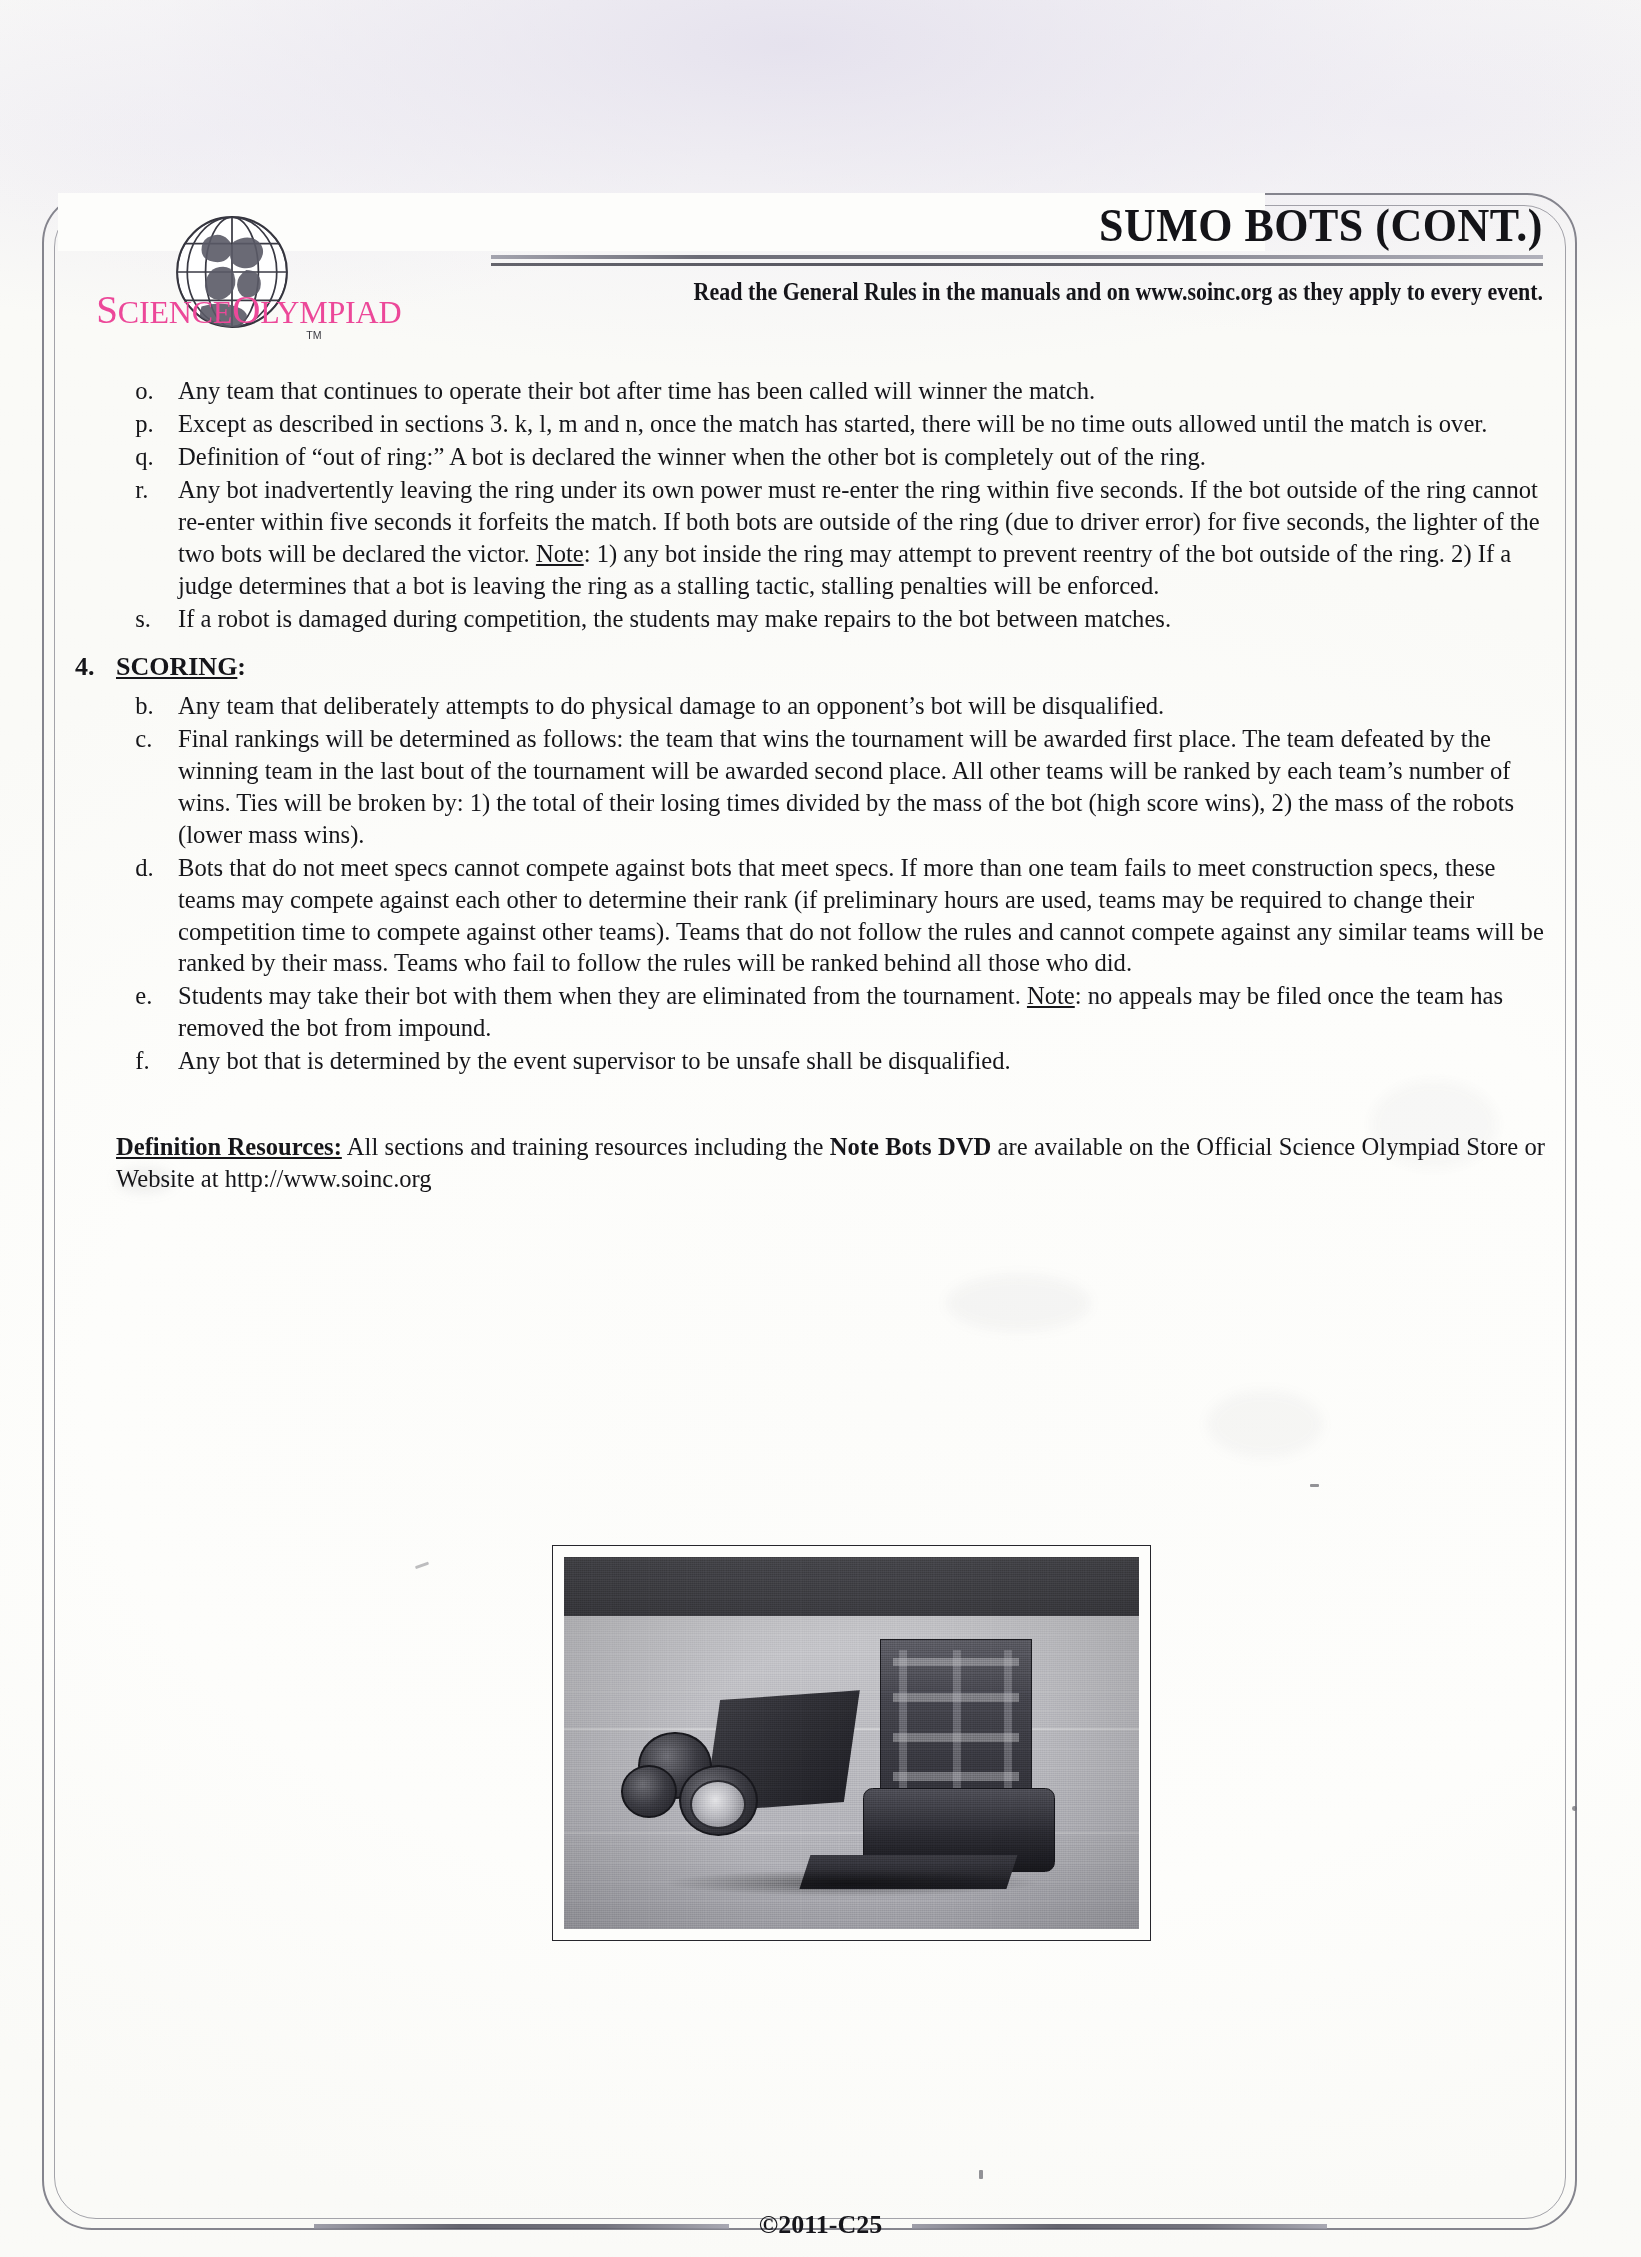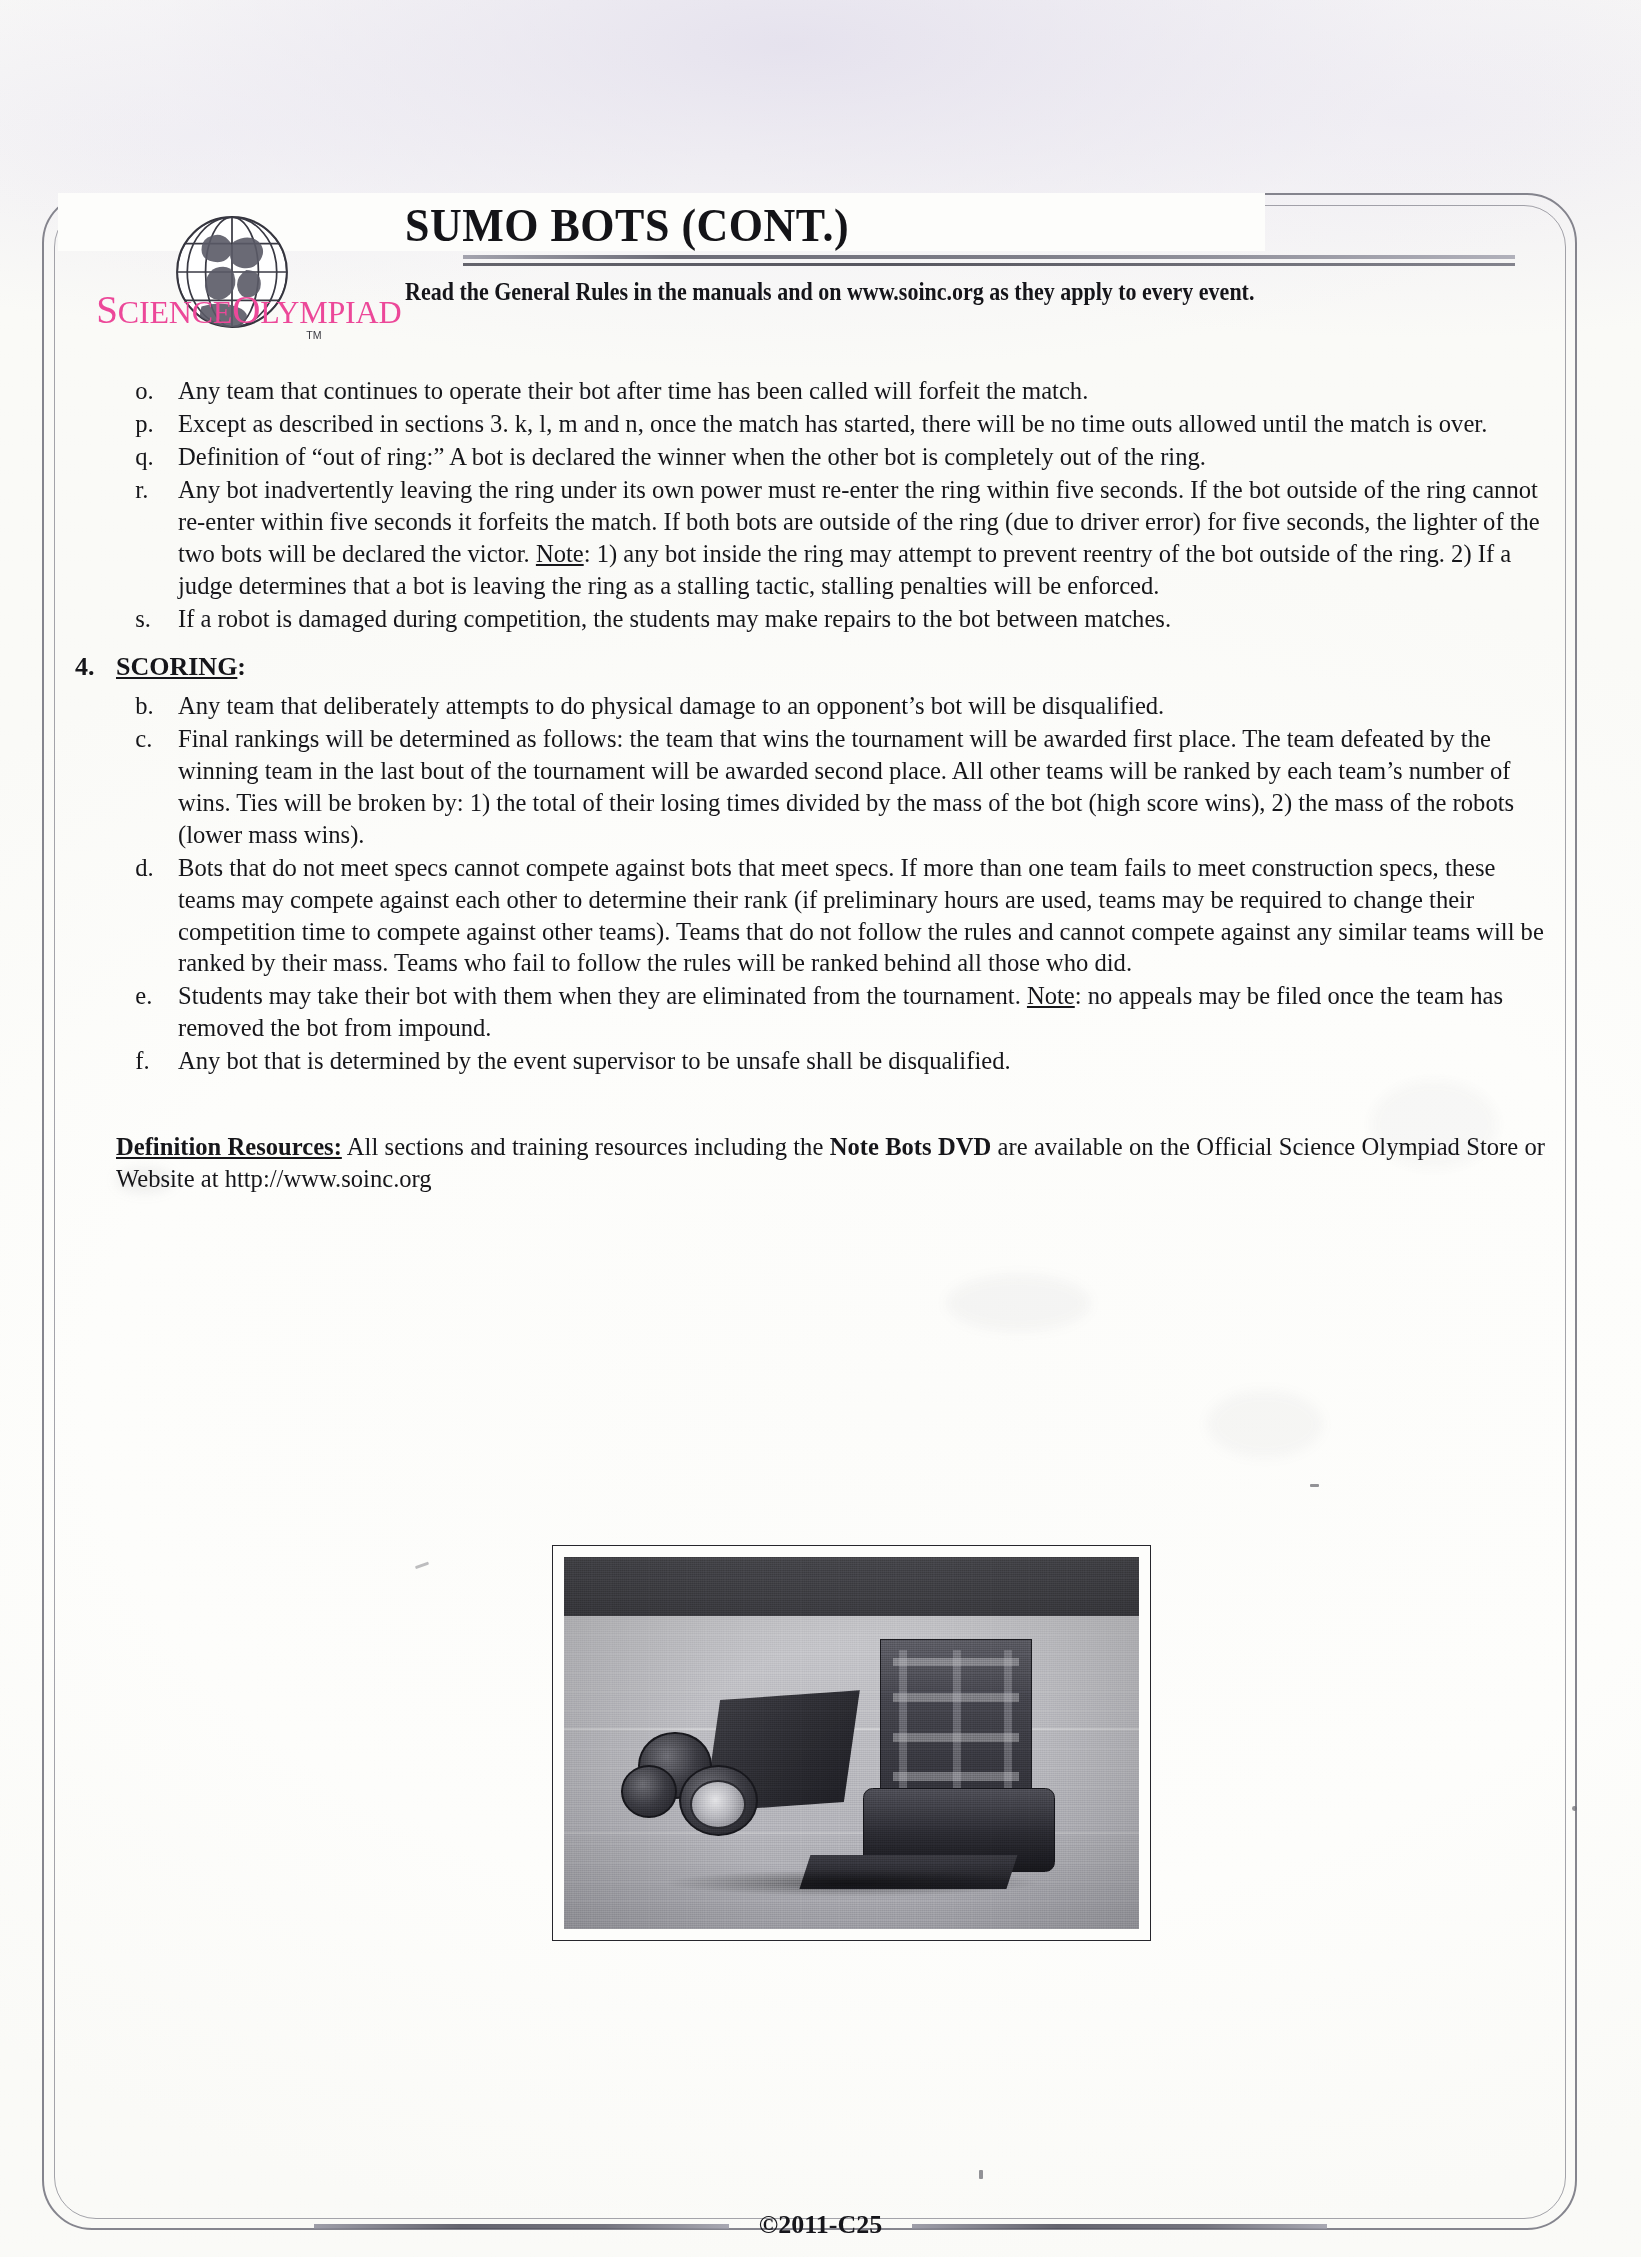--- a/index.html
+++ b/index.html
@@ -112,24 +112,24 @@
     position: absolute;
     left: 210px;
     top: 118px;
     font-size: 10.6px;
     color: #3a3a42;
     font-family: Liberation Sans, sans-serif;
   }
 
   #title-block {
     position: absolute;
-    left: 328px;
+    left: 356px;
     top: 0px;
     width: 1110px;
-    text-align: left;
+    text-align: right;
   }
   #page-title {
     font-family: "Liberation Serif", "DejaVu Serif", serif;
     font-weight: bold;
     font-size: 44px;
     letter-spacing: 0.5px;
     color: #141418;
     line-height: 1.05;
     margin: 0 0 3.9px 0;
     transform: scaleY(1.06);
@@ -419,21 +419,21 @@
       <div class="r2"></div>
     </div>
     <div id="subtitle">Read the General Rules in the manuals and on www.soinc.org as they apply to every event.</div>
   </div>
 </div>
 
 <div id="content">
 
   <ol class="alpha">
     <li>
-      <span class="mk">o.</span><span>Any team that continues to operate their bot after time has been called will forfeit the match.</span>
+      <span class="mk">o.</span><span>Any team that continues to operate their bot after time has been called will winner the match.</span>
     </li>
     <li>
       <span class="mk">p.</span><span>Except as described in sections 3. k, l, m and n, once the match has started, there will be no time outs allowed until the match is over.</span>
     </li>
     <li>
       <span class="mk">q.</span><span>Definition of “out of ring:” A bot is declared the winner when the other bot is completely out of the ring.</span>
     </li>
     <li>
       <span class="mk">r.</span><span>Any bot inadvertently leaving the ring under its own power must re-enter the ring within five seconds. If the bot outside of the ring cannot re-enter within five seconds it forfeits the match. If both bots are outside of the ring (due to driver error) for five seconds, the lighter of the two bots will be declared the victor. </span><span class="u">Note</span><span>: 1) any bot inside the ring may attempt to prevent reentry of the bot outside of the ring. 2) If a judge determines that a bot is leaving the ring as a stalling tactic, stalling penalties will be enforced.</span>
     </li>

